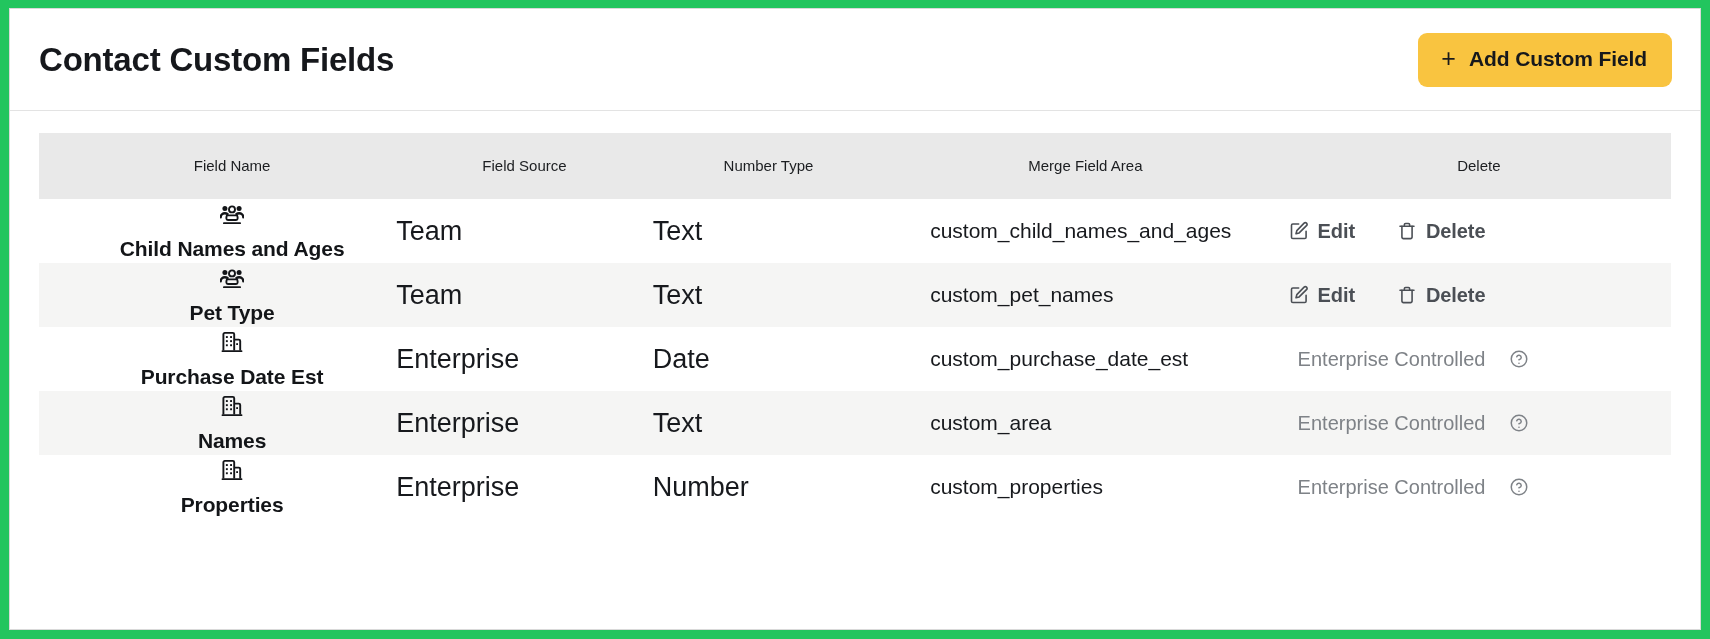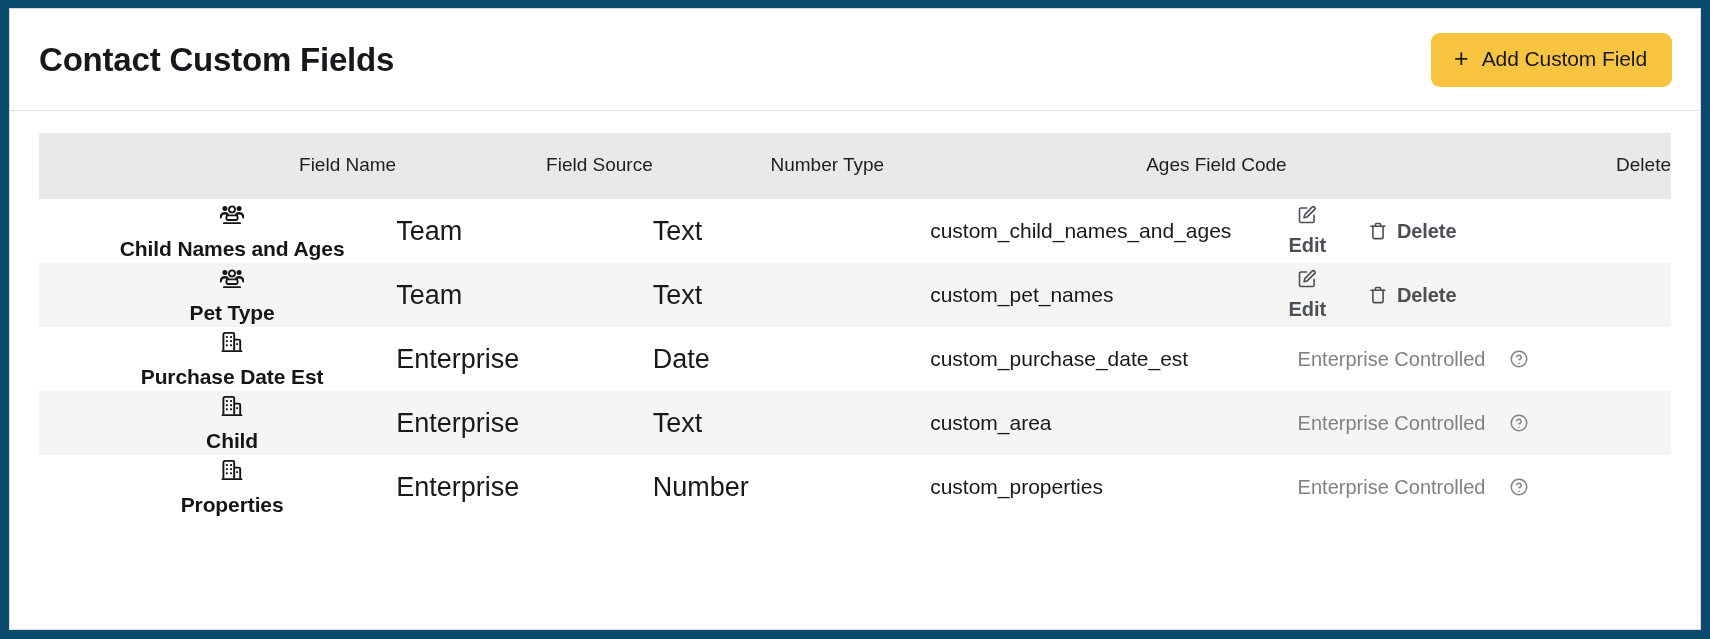--- a/index.html
+++ b/index.html
@@ -13,21 +13,21 @@
     overflow: hidden;
     font-family: "Liberation Sans", sans-serif;
   }
 
   .viewport {
     position: relative;
     width: 1710px;
     height: 639px;
     box-sizing: border-box;
     padding: 8px 9px 9px 9px;
-    background: #0c4a6e;
+    background: #22c55e;
   }
 
   .card {
     position: relative;
     width: 100%;
     height: 100%;
     box-sizing: border-box;
     background: #ffffff;
     border: 1px solid #d9d9d9;
     overflow: hidden;
@@ -67,21 +67,21 @@
   .add-btn .plus {
     font-size: 25px;
     line-height: 1;
     color: #1b1b1b;
     font-weight: 500;
     position: relative;
     top: -1px;
   }
   .add-btn .add-label {
     font-size: 21px;
-    font-weight: normal;
+    font-weight: bold;
     color: #16181c;
     white-space: nowrap;
     letter-spacing: -0.1px;
   }
 
   
   .table-wrap {
     padding: 22px 29px 0 29px;
   }
   table.fields {
@@ -90,22 +90,22 @@
     table-layout: fixed;
   }
   table.fields col.c-name   { width: 355px; }
   table.fields col.c-source { width: 255px; }
   table.fields col.c-type   { width: 230px; }
   table.fields col.c-merge  { width: 400px; }
   table.fields col.c-act    { width: 382px; }
 
   table.fields thead th {
     background: #e9e9e9;
-    text-align: right;
-    font-size: 19px;
+    text-align: center;
+    font-size: 15px;
     font-weight: normal;
     color: #1c1e21;
     padding: 16px 0 18px 0;
     height: 66px;
     box-sizing: border-box;
     vertical-align: middle;
   }
   table.fields thead th:first-child { padding-left: 29px; }
 
   table.fields tbody td {
@@ -167,21 +167,21 @@
     font-size: 20px;
     font-weight: bold;
     color: #4b4f55;
     letter-spacing: -0.1px;
   }
   .act-btn .act-ico {
     width: 20px; height: 20px;
     display: inline-flex; align-items: center; justify-content: center;
     color: #4b4f55;
   }
-  .act-btn.edit { margin-right: 38px; flex-direction: column; }
+  .act-btn.edit { margin-right: 38px; }
 
   .ent-controlled {
     display: flex;
     align-items: center;
     gap: 24px;
     color: #7e8287;
     justify-content: flex-start;
     padding-left: 11px;
   }
   .ent-controlled .ent-label {
@@ -217,21 +217,21 @@
             <col class="c-source">
             <col class="c-type">
             <col class="c-merge">
             <col class="c-act">
         </colgroup>
         <thead>
           <tr>
             <th>Field Name</th>
             <th>Field Source</th>
             <th>Number Type</th>
-            <th>Ages Field Code</th>
+            <th>Merge Field Area</th>
             <th>Delete</th>
           </tr>
         </thead>
         <tbody id="tbody">
             <tr>
               <td>
                 <div class="name-cell">
                   <span class="row-icon">
                     <svg width="24" height="24" viewBox="0 0 24 24" fill="currentColor" aria-hidden="true">
                       <circle cx="12" cy="7.4" r="3.0" fill="none" stroke="currentColor" stroke-width="1.9"></circle>
@@ -363,21 +363,21 @@
                       <rect x="1.6" y="20.2" width="20.8" height="1.9" rx="0.9"></rect>
                       <rect x="5.9" y="6.1" width="1.9" height="1.9"></rect>
                       <rect x="10.1" y="6.1" width="1.9" height="1.9"></rect>
                       <rect x="5.9" y="10.2" width="1.9" height="1.9"></rect>
                       <rect x="10.1" y="10.2" width="1.9" height="1.9"></rect>
                       <rect x="5.9" y="14.3" width="1.9" height="1.9"></rect>
                       <rect x="10.1" y="14.3" width="1.9" height="1.9"></rect>
                       <rect x="16.2" y="13.2" width="1.8" height="1.8"></rect>
                     </svg>
                   </span>
-                  <span class="name-text">Child</span>
+                  <span class="name-text">Names</span>
                 </div>
               </td>
               <td><span class="plain">Enterprise</span></td>
               <td><span class="plain">Text</span></td>
               <td><span class="merge-code">custom_area</span></td>
               <td>
                 <div class="ent-controlled">
                   <span class="ent-label">Enterprise Controlled</span>
                   <span class="help-ico">
                     <svg width="20" height="20" viewBox="0 0 24 24" fill="none" stroke="currentColor" stroke-width="1.8" stroke-linecap="round" stroke-linejoin="round" aria-hidden="true">

